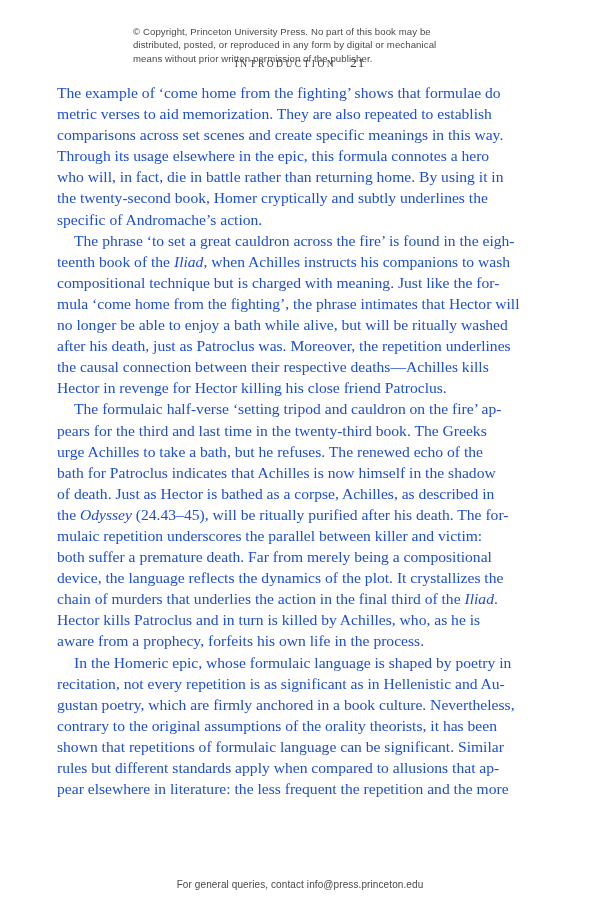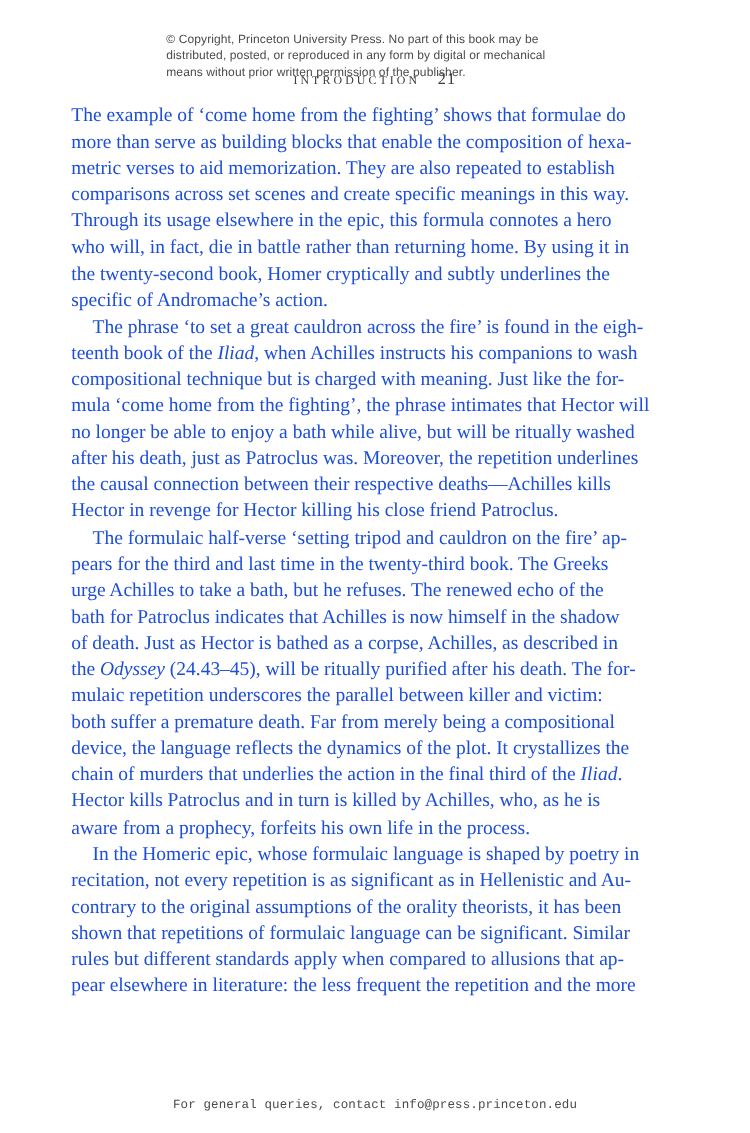--- a/index.html
+++ b/index.html
@@ -75,21 +75,21 @@
 
   i, .it { font-style: italic; }
 
   
   .footer-note {
     position: absolute;
     left: 0;
     right: 0;
     top: 879px;
     text-align: center;
-    font-family: Liberation Mono, monospace;
+    font-family: Liberation Sans, sans-serif;
     font-size: 10px;
     color: #4a4a4a;
     letter-spacing: 0.01em;
   }
 </style>
 </head>
 <body>
 
 <div class="copyright-block">
   <div>© Copyright, Princeton University Press. No part of this book may be</div>
@@ -97,21 +97,20 @@
   <div>means without prior written permission of the publisher.</div>
 </div>
 
 <div class="running-head">
   <span>INTRODUCTION</span><span class="folio">21</span>
 </div>
 
 <div class="textblock" id="textblock">
     <p class="para">
       <span class="ln">The example of ‘come home from the fighting’ shows that formulae do</span>
-      <span class="ln">more than serve as building blocks that enable the composition of hexa-</span>
       <span class="ln">metric verses to aid memorization. They are also repeated to establish</span>
       <span class="ln">comparisons across set scenes and create specific meanings in this way.</span>
       <span class="ln">Through its usage elsewhere in the epic, this formula connotes a hero</span>
       <span class="ln">who will, in fact, die in battle rather than returning home. By using it in</span>
       <span class="ln">the twenty-second book, Homer cryptically and subtly underlines the</span>
       <span class="ln">specific of Andromache’s action.</span>
     </p>
     <p class="para">
       <span class="ln indent">The phrase ‘to set a great cauldron across the fire’ is found in the eigh-</span>
       <span class="ln">teenth book of the <i>Iliad</i>, when Achilles instructs his companions to wash</span>
@@ -132,20 +131,21 @@
       <span class="ln">mulaic repetition underscores the parallel between killer and victim:</span>
       <span class="ln">both suffer a premature death. Far from merely being a compositional</span>
       <span class="ln">device, the language reflects the dynamics of the plot. It crystallizes the</span>
       <span class="ln">chain of murders that underlies the action in the final third of the <i>Iliad</i>.</span>
       <span class="ln">Hector kills Patroclus and in turn is killed by Achilles, who, as he is</span>
       <span class="ln">aware from a prophecy, forfeits his own life in the process.</span>
     </p>
     <p class="para">
       <span class="ln indent">In the Homeric epic, whose formulaic language is shaped by poetry in</span>
       <span class="ln">recitation, not every repetition is as significant as in Hellenistic and Au-</span>
+      <span class="ln">gustan poetry, which are firmly anchored in a book culture. Nevertheless,</span>
       <span class="ln">contrary to the original assumptions of the orality theorists, it has been</span>
       <span class="ln">shown that repetitions of formulaic language can be significant. Similar</span>
       <span class="ln">rules but different standards apply when compared to allusions that ap-</span>
       <span class="ln">pear elsewhere in literature: the less frequent the repetition and the more</span>
     </p>
   </div>
 
 <div class="footer-note">For general queries, contact info@press.princeton.edu</div>
 
 </body></html>

